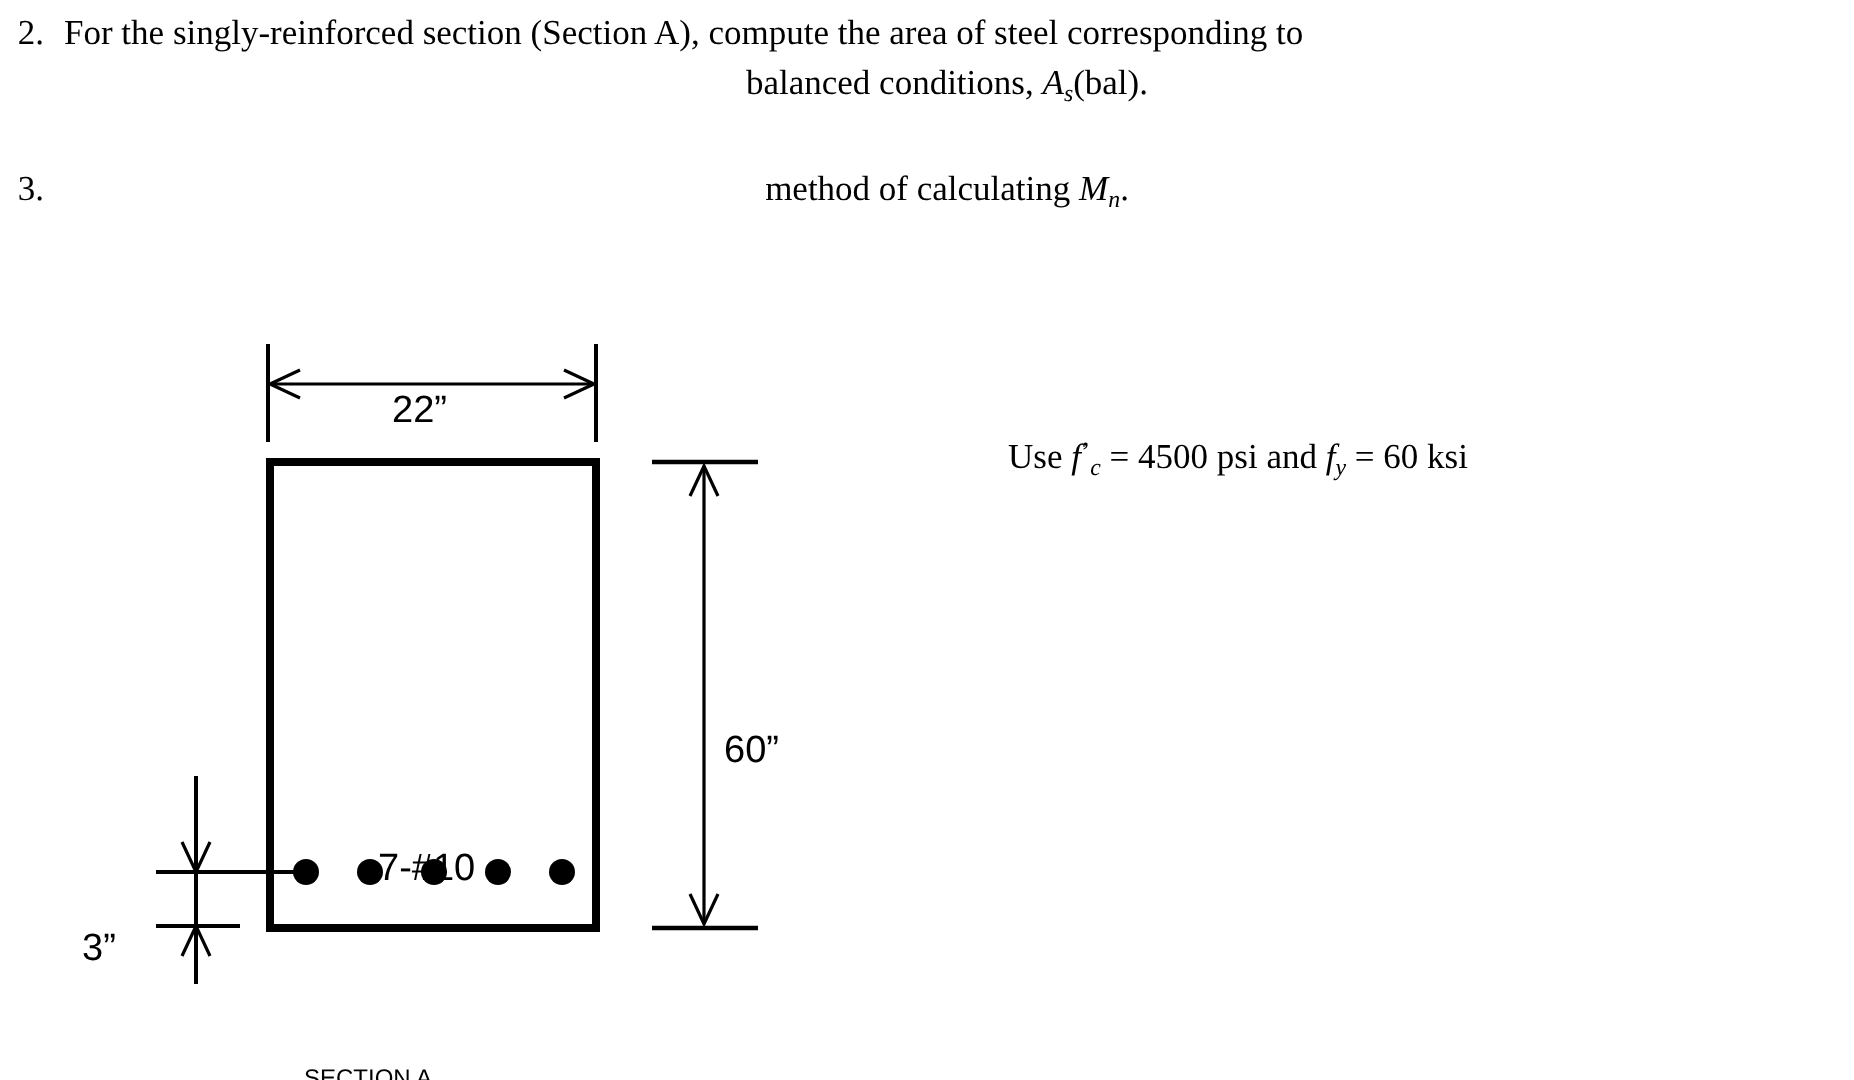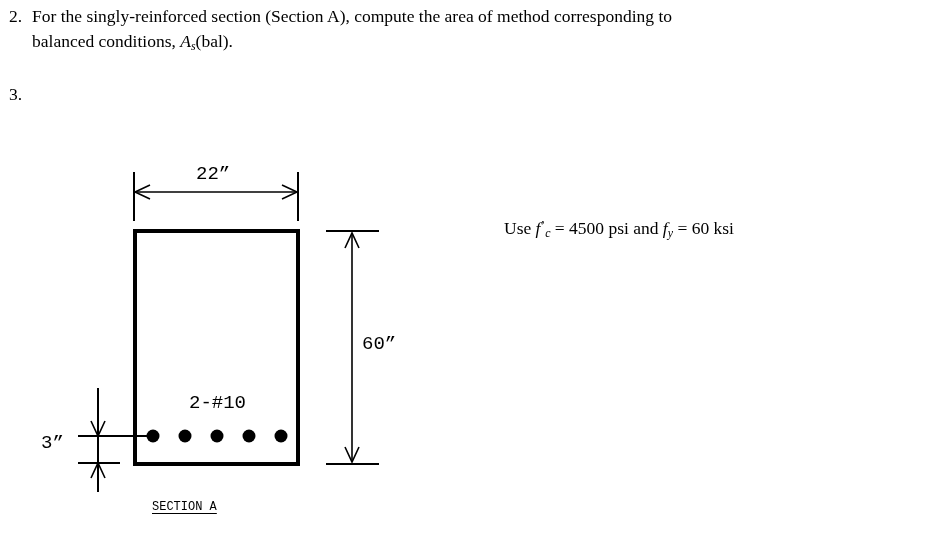--- a/index.html
+++ b/index.html
@@ -36,21 +36,21 @@
     padding-right: 10px;
     box-sizing: border-box;
   }
   .q-body {
     flex: 1 1 auto;
     text-align: justify;
     text-justify: inter-word;
     padding-right: 12px;
   }
   .q-body .lastline {
-    text-align: left;
+    text-align: center;
   }
   #q2 { position: absolute; left: 0; top: 4px; width: 927px; }
   #q3 { position: absolute; left: 0; top: 82px; width: 927px; }
 
   var, .ital {
     font-style: italic;
     font-family: "Liberation Serif", "DejaVu Serif", serif;
   }
   sub {
     font-size: 0.68em;
@@ -76,52 +76,54 @@
   .diagram {
     position: absolute;
     left: 0;
     top: 0;
     width: 927px;
     height: 540px;
     pointer-events: none;
   }
   .dlabel {
     position: absolute;
-    font-family: Liberation Mono, monospace;
+    font-family: Liberation Sans, sans-serif;
     font-size: 19px;
     color: #000000;
     white-space: nowrap;
+    margin-top: 32px;
   }
   #lbl-22  { left: 196px; top: 163px; }
   #lbl-30  { left: 362px; top: 333px; }
   #lbl-3   { left: 41px;  top: 432px; }
   #lbl-bars{ left: 189px; top: 392px; }
   #lbl-sec {
     left: 152px; top: 500px;
     font-size: 12px;
     text-decoration: underline;
     text-underline-offset: 3px;
   }
 </style>
 </head>
 <body>
 
 <div class="questions">
 
   <div class="q-item" id="q2">
     <div class="q-num">2.</div>
     <div class="q-body">
-      <div>For the singly-reinforced section (Section A), compute the area of method corresponding to</div>
+      <div>For the singly-reinforced section (Section A), compute the area of steel corresponding to</div>
       <div class="lastline"><span>balanced conditions, </span><var>A</var><sub>s</sub><span>(bal).</span></div>
     </div>
   </div>
 
   <div class="q-item" id="q3">
     <div class="q-num">3.</div>
     <div class="q-body">
+      <div class="lastline"><span>method of calculating </span><var>M</var><sub>n</sub><span>.</span></div>
     </div>
   </div>
 
 </div>
 
 <div class="note"><span>Use </span><var>f</var><span class="prime">’</span><sub>c</sub><span> = 4500 psi and </span><var>f</var><sub>y</sub><span> = 60 ksi</span></div>
 
 <svg class="diagram" width="927" height="540" viewBox="0 0 927 540">
 
   <line x1="134" y1="172" x2="134" y2="221" stroke="#000" stroke-width="2"></line>
@@ -152,14 +154,14 @@
 
   <line x1="78" y1="463" x2="120" y2="463" stroke="#000" stroke-width="2"></line>
 
   <polyline points="91,421 98,436 105,421" fill="none" stroke="#000" stroke-width="1.6"></polyline>
   <polyline points="91,478 98,463 105,478" fill="none" stroke="#000" stroke-width="1.6"></polyline>
 </svg>
 
 <div class="dlabel" id="lbl-22">22”</div>
 <div class="dlabel" id="lbl-30">60”</div>
 <div class="dlabel" id="lbl-3">3”</div>
-<div class="dlabel" id="lbl-bars">2-#10</div>
+<div class="dlabel" id="lbl-bars">7-#10</div>
 <div class="dlabel" id="lbl-sec">SECTION A</div>
 
 </body></html>

